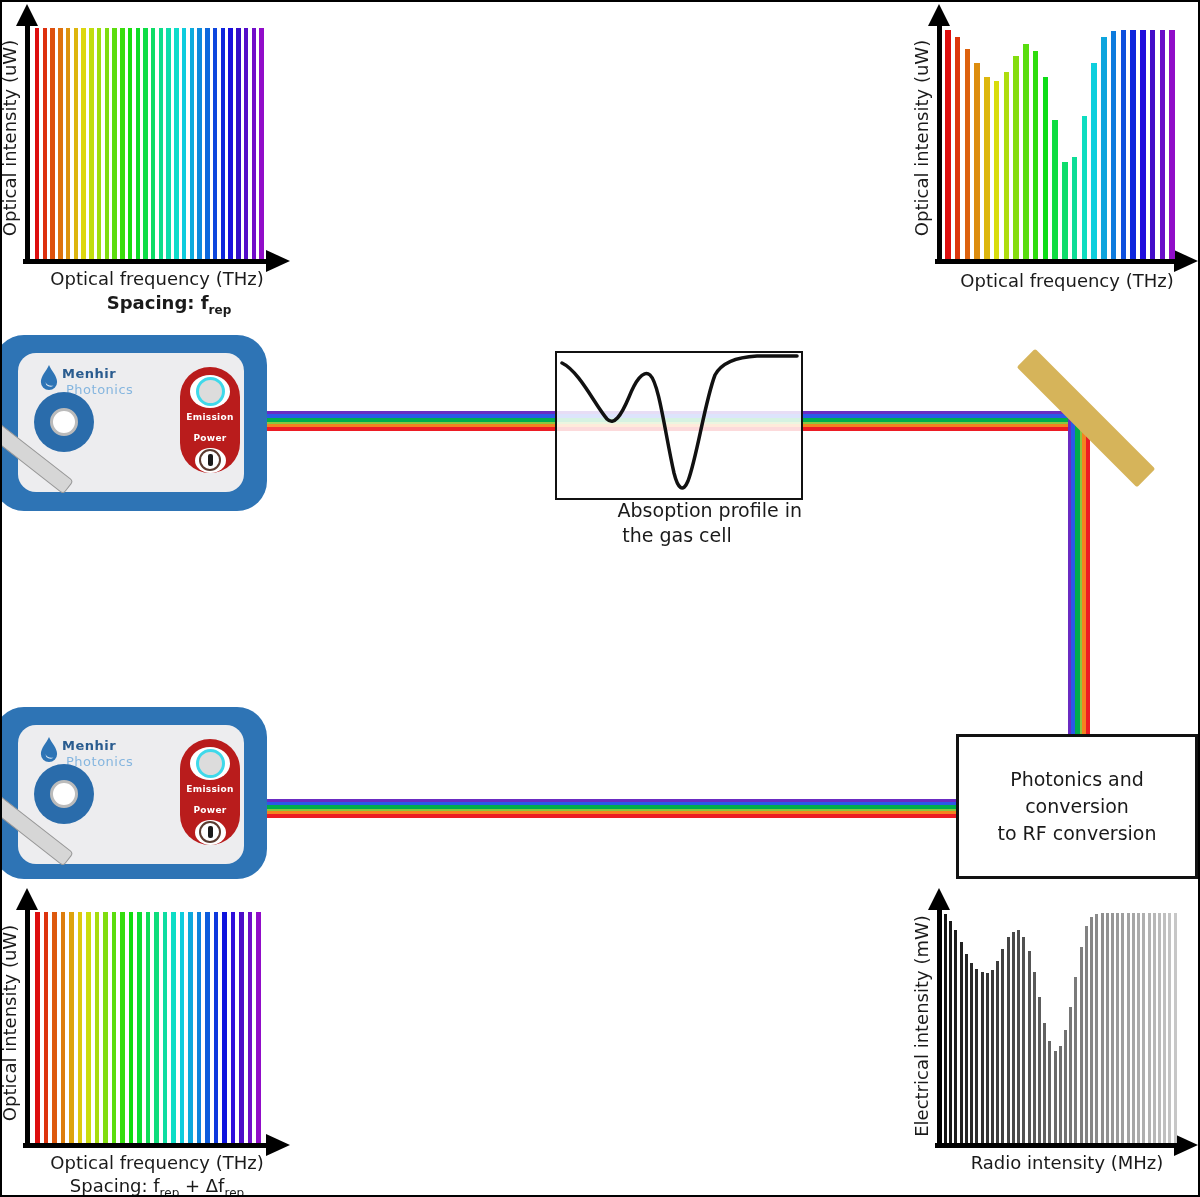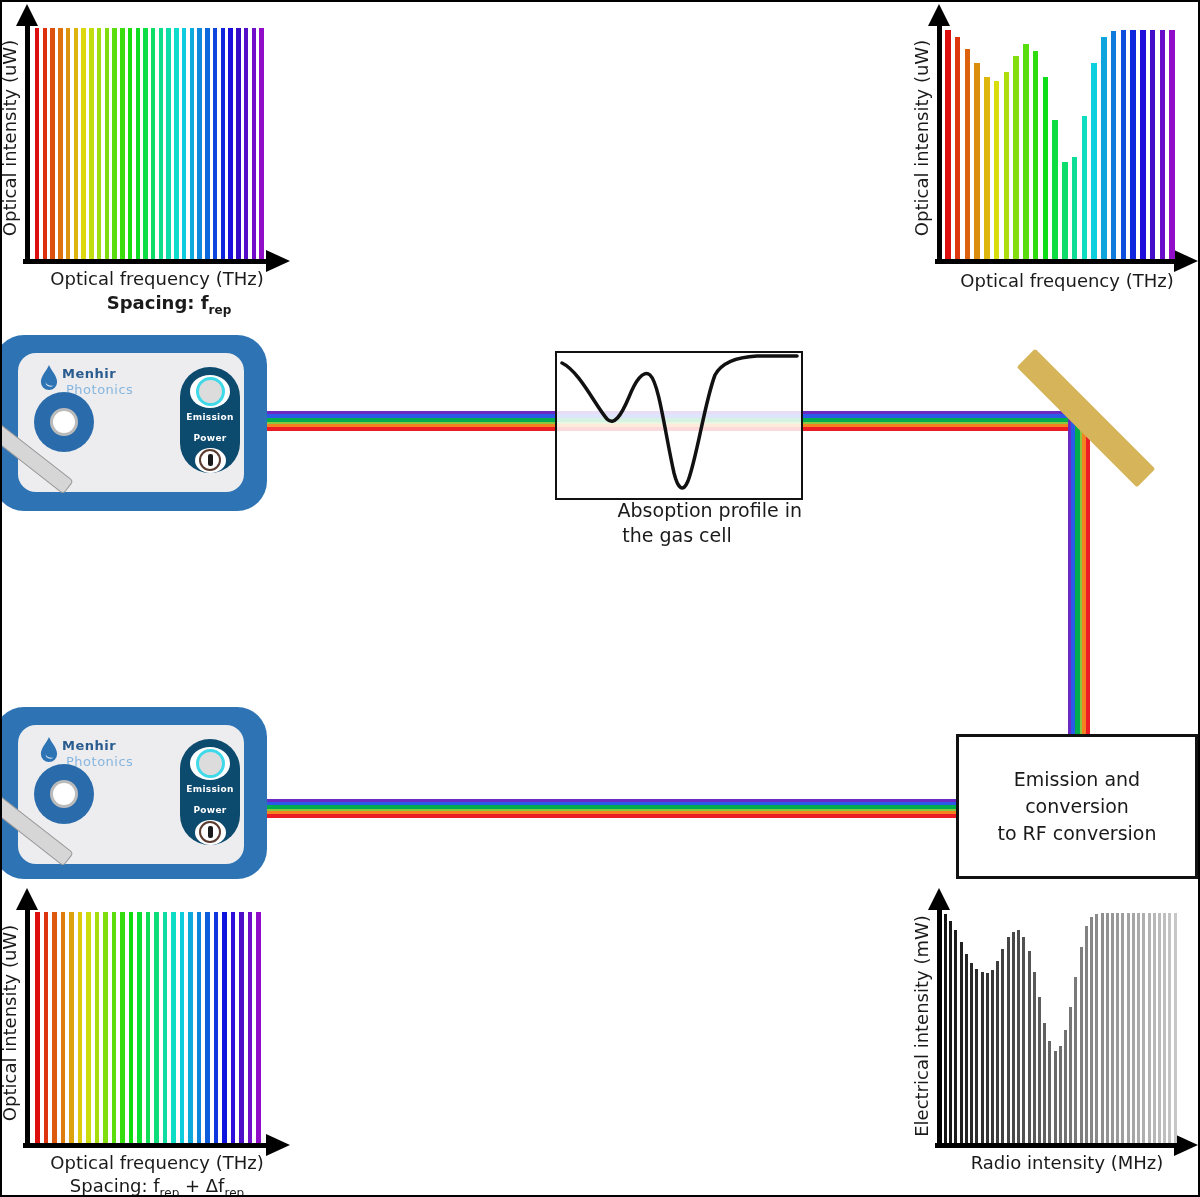--- a/index.html
+++ b/index.html
@@ -32,21 +32,21 @@
   .laser{position:absolute;left:-8px;width:273px;height:176px;background:#2E74B5;border-radius:30px;z-index:3;}
   .laser-panel{position:absolute;left:24px;top:18px;width:226px;height:139px;background:#EDEDEF;border-radius:18px;}
   .logo-drop{position:absolute;left:46px;top:29px;width:18px;height:27px;}
   .brand1{position:absolute;left:68px;top:31px;font-size:13px;font-weight:bold;color:#2A5C8F;letter-spacing:.5px;}
   .brand2{position:absolute;left:72px;top:47px;font-size:13px;color:#86B6DF;letter-spacing:.5px;}
   .conn-outer{position:absolute;left:40px;top:57px;width:60px;height:60px;border-radius:50%;background:#2A6CAB;}
   .cable{position:absolute;left:-22px;top:111px;width:106px;height:15px;background:#D6D6D6;border:1px solid #979797;
          border-radius:4px;transform:rotate(38deg);}
   .conn-inner{position:absolute;left:56px;top:73px;width:22px;height:22px;border-radius:50%;background:#fff;border:3px solid #BدBBB;}
   .conn-inner{border:3px solid #BBBBBB;}
-  .pill{position:absolute;left:186px;top:32px;width:60px;height:106px;border-radius:30px;background:#0c4a6e;
+  .pill{position:absolute;left:186px;top:32px;width:60px;height:106px;border-radius:30px;background:#b91c1c;
         display:flex;flex-direction:column;align-items:center;padding-top:8px;box-sizing:border-box;}
   .led{width:40px;height:40px;border-radius:50%;background:#fff;display:flex;align-items:center;justify-content:center;}
   .led-inner{width:29px;height:29px;border-radius:50%;background:#DCDCDC;border:3.5px solid #3FD9EA;box-sizing:border-box;}
   .pill-label{font-size:9px;font-weight:bold;color:#fff;margin-top:4px;letter-spacing:.3px;}
   .pill-label.power{margin-top:11px;}
   .keysw{width:31px;height:31px;border-radius:50%;background:#fff;margin-top:5px;display:flex;align-items:center;justify-content:center;}
   .key-ring{width:22px;height:22px;border-radius:50%;border:2px solid #5A3B30;box-sizing:border-box;display:flex;align-items:center;justify-content:center;}
   .key-slot{width:5px;height:12px;background:#1a1a1a;border-radius:2px;}
 </style>
 </head>
@@ -286,17 +286,17 @@
                C 102 30, 108 80, 117 120 C 121 136, 126 140, 131 128 C 140 104, 148 48, 158 22
                C 165 9, 180 4, 200 3 L 240 3" fill="none" stroke="#111111" stroke-width="3.5" stroke-linecap="round"></path>
     </svg>
   </div>
   <div class="caption" style="left:550px;top:497px;text-align:right;">Absoption profile in</div>
   <div class="caption" style="left:550px;top:522px;">the gas cell</div>
 
   <div id="mirror"></div>
 
   <div id="detector">
-    <div>Emission and conversion</div>
+    <div>Photonics and conversion</div>
     <div>to RF conversion</div>
   </div>
 
 </div>
 
 </body></html>

